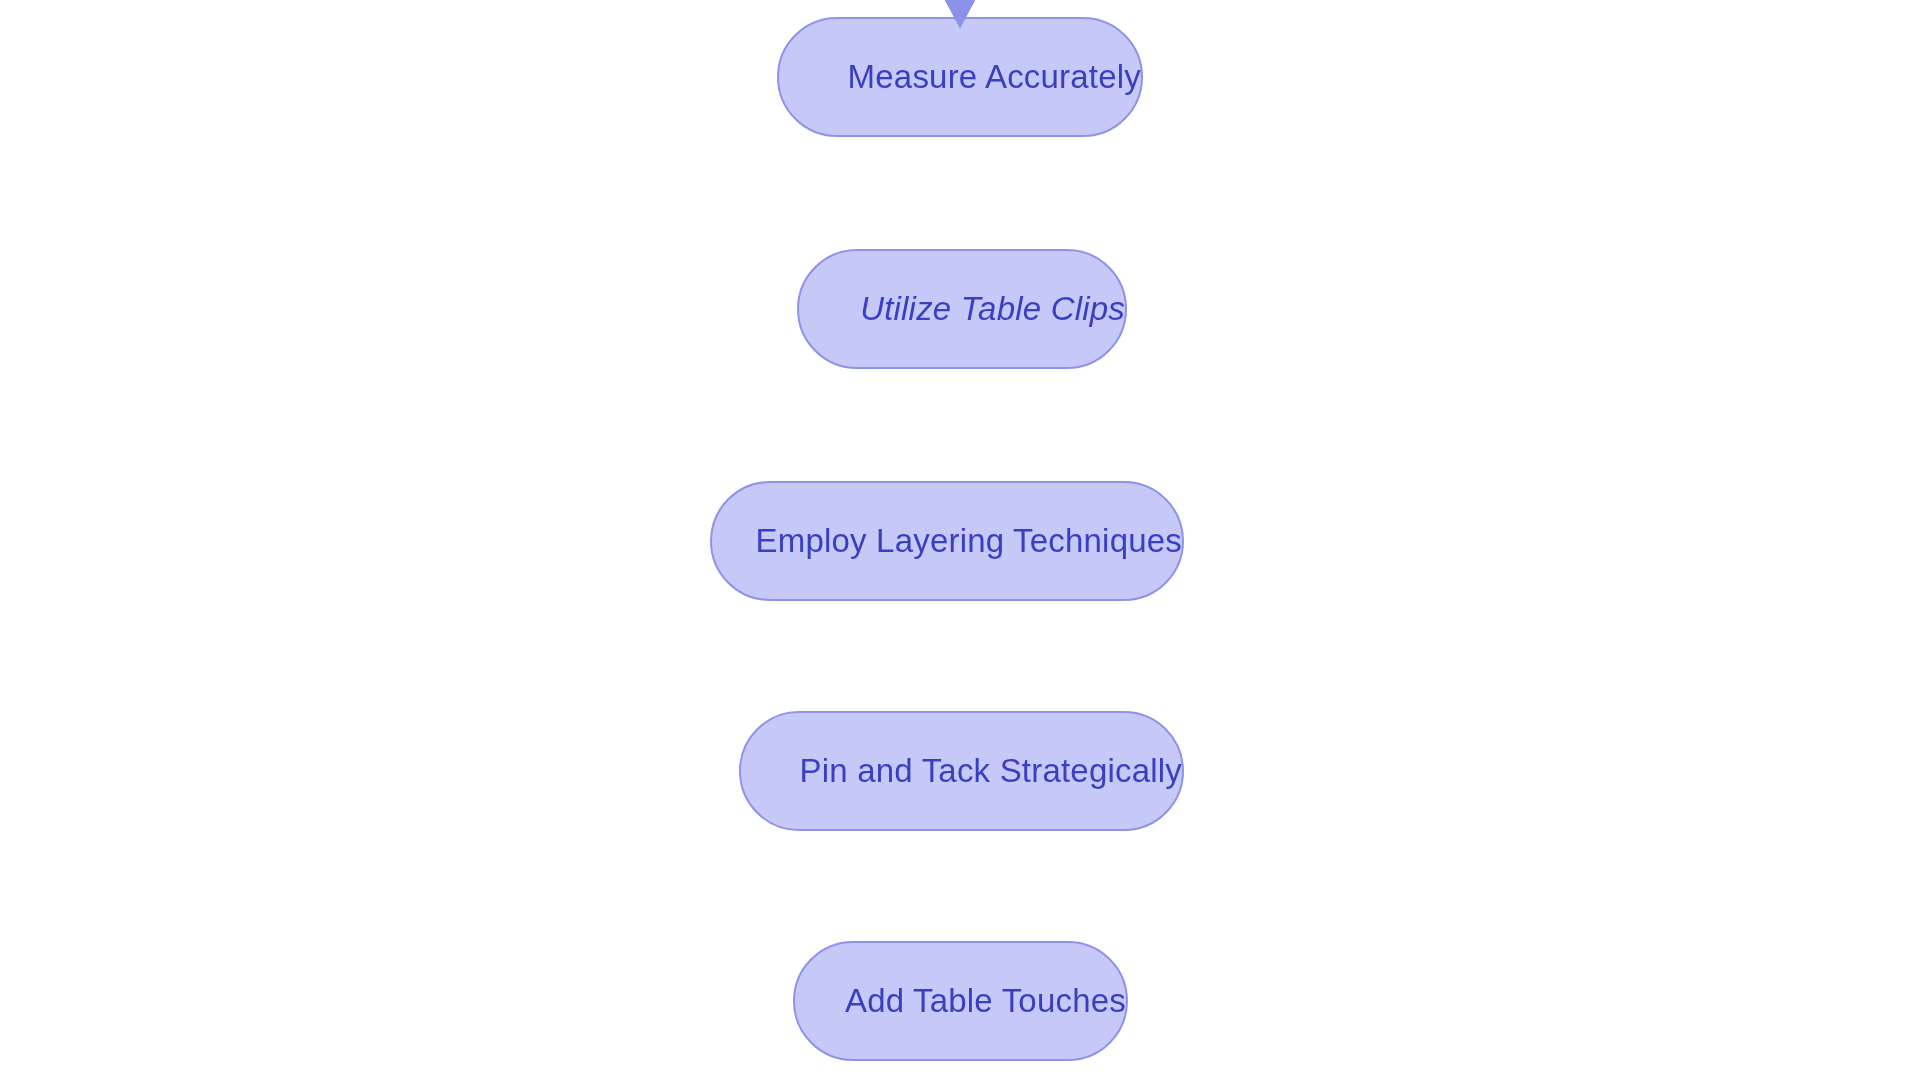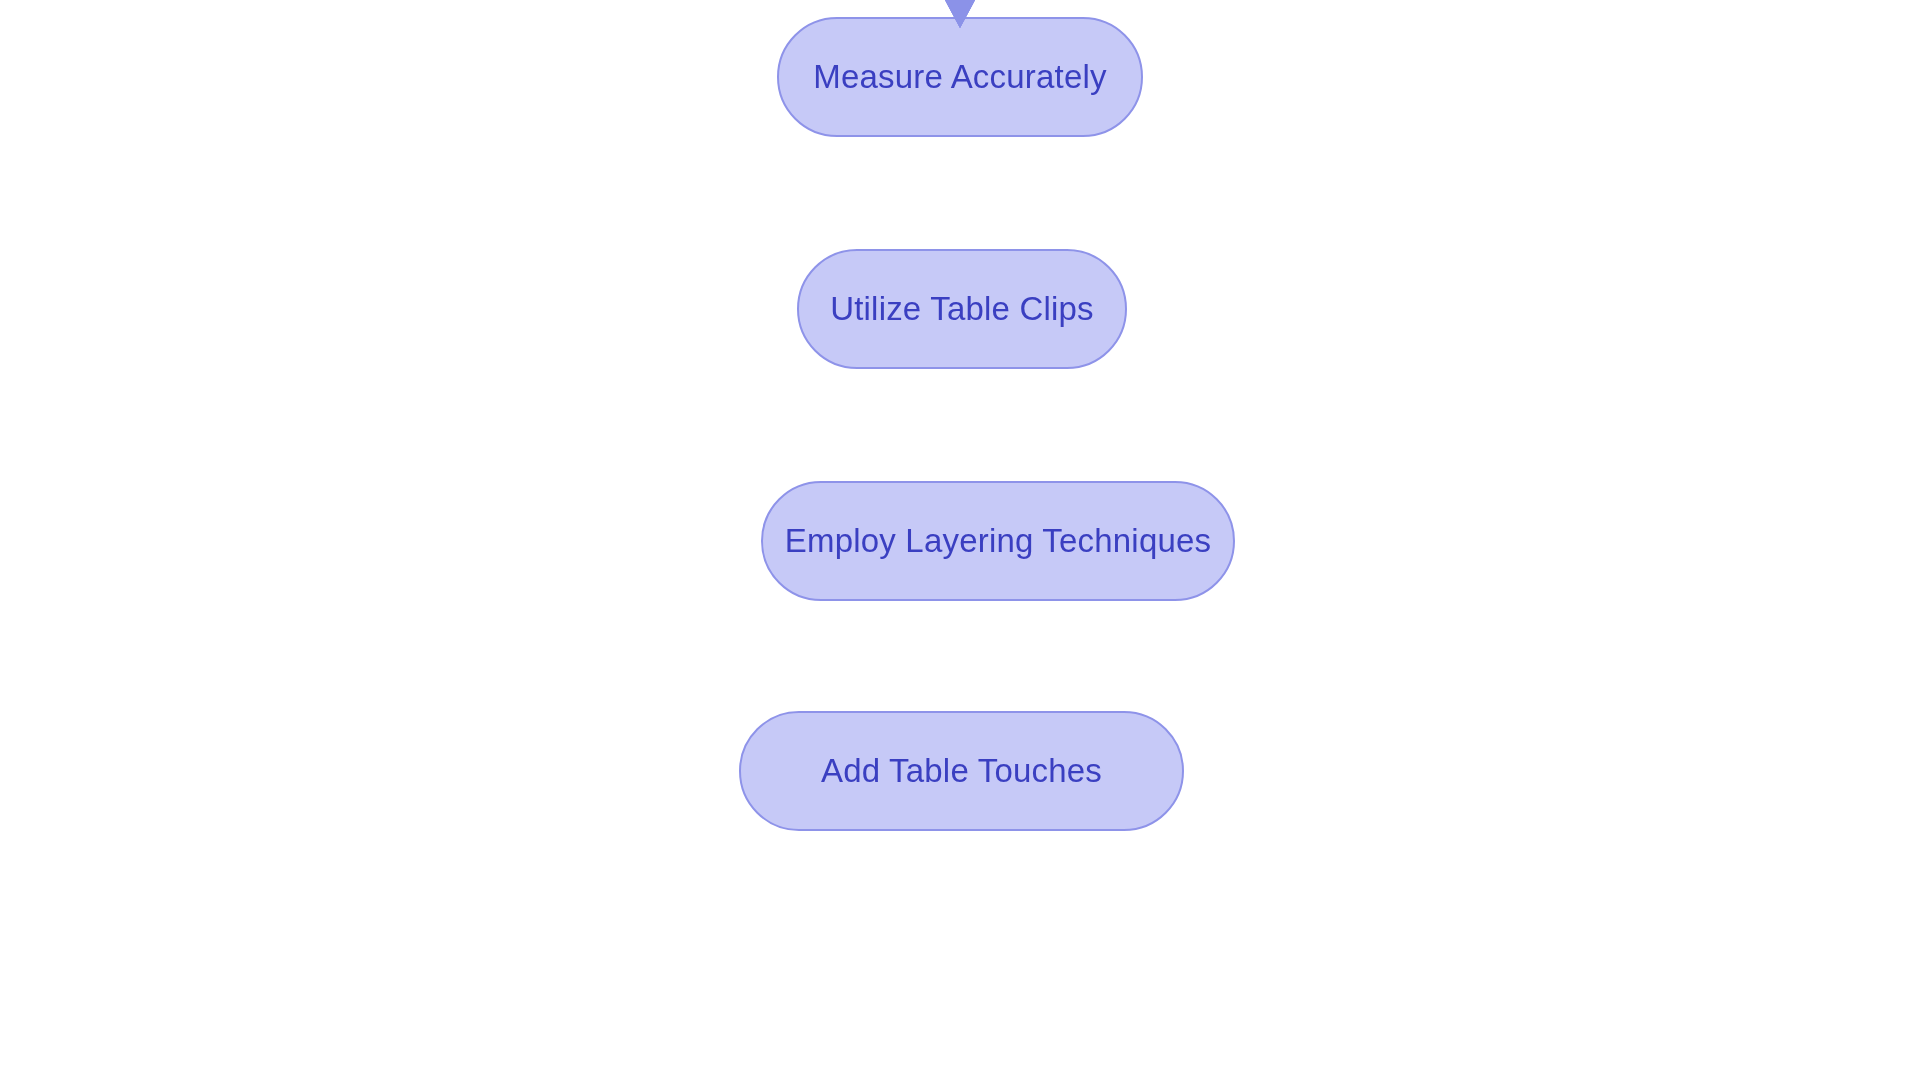--- a/index.html
+++ b/index.html
@@ -21,30 +21,30 @@
 
   
   .flow-node {
     position: absolute;
     height: 120px;
     background: var(--node-fill, #c6c9f7);
     border: 2px solid var(--node-border, #8e93e9);
     border-radius: 60px;
     display: flex;
     align-items: center;
-    justify-content: center;
+    justify-content: flex-end;
     color: var(--node-text, #3a3fc1);
     font-size: 33px;
     letter-spacing: 0.2px;
     white-space: nowrap;
   }
 
   .flow-node:nth-of-type(1) { left: 777px; top:  17px; width: 366px; }
-  .flow-node:nth-of-type(2) { left: 797px; top: 249px; width: 330px; }
-  .flow-node:nth-of-type(3) { left: 761px; top: 481px; width: 474px; }
+  .flow-node:nth-of-type(2) { left: 797px; top: 249px; width: 330px; font-style: italic; }
+  .flow-node:nth-of-type(3) { left: 710px; top: 481px; width: 474px; }
   .flow-node:nth-of-type(4) { left: 739px; top: 711px; width: 445px; }
   .flow-node:nth-of-type(5) { left: 793px; top: 941px; width: 335px; }
 
   
   .arrow {
     position: absolute;
     left: 945px;          
     width: 30px;
     display: flex;
     flex-direction: column;
@@ -78,20 +78,23 @@
   </div>
 
   <div class="flow-node">
     <span>Utilize Table Clips</span>
   </div>
 
   <div class="flow-node">
     <span>Employ Layering Techniques</span>
   </div>
 
+  <div class="flow-node">
+    <span>Pin and Tack Strategically</span>
+  </div>
 
   <div class="flow-node">
     <span>Add Table Touches</span>
   </div>
 
   <div class="arrow">
     <div class="shaft"></div>
     <div class="head"></div>
   </div>
 

